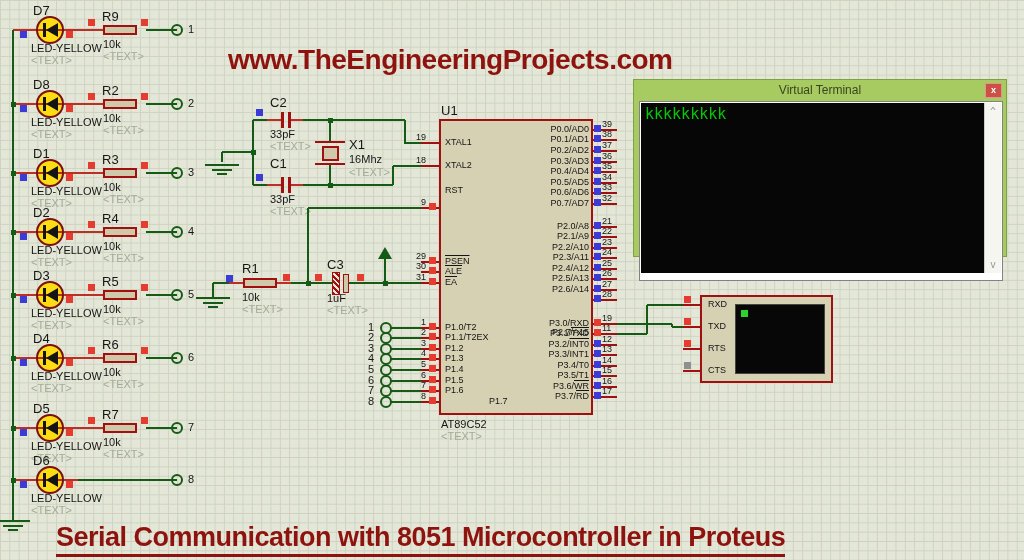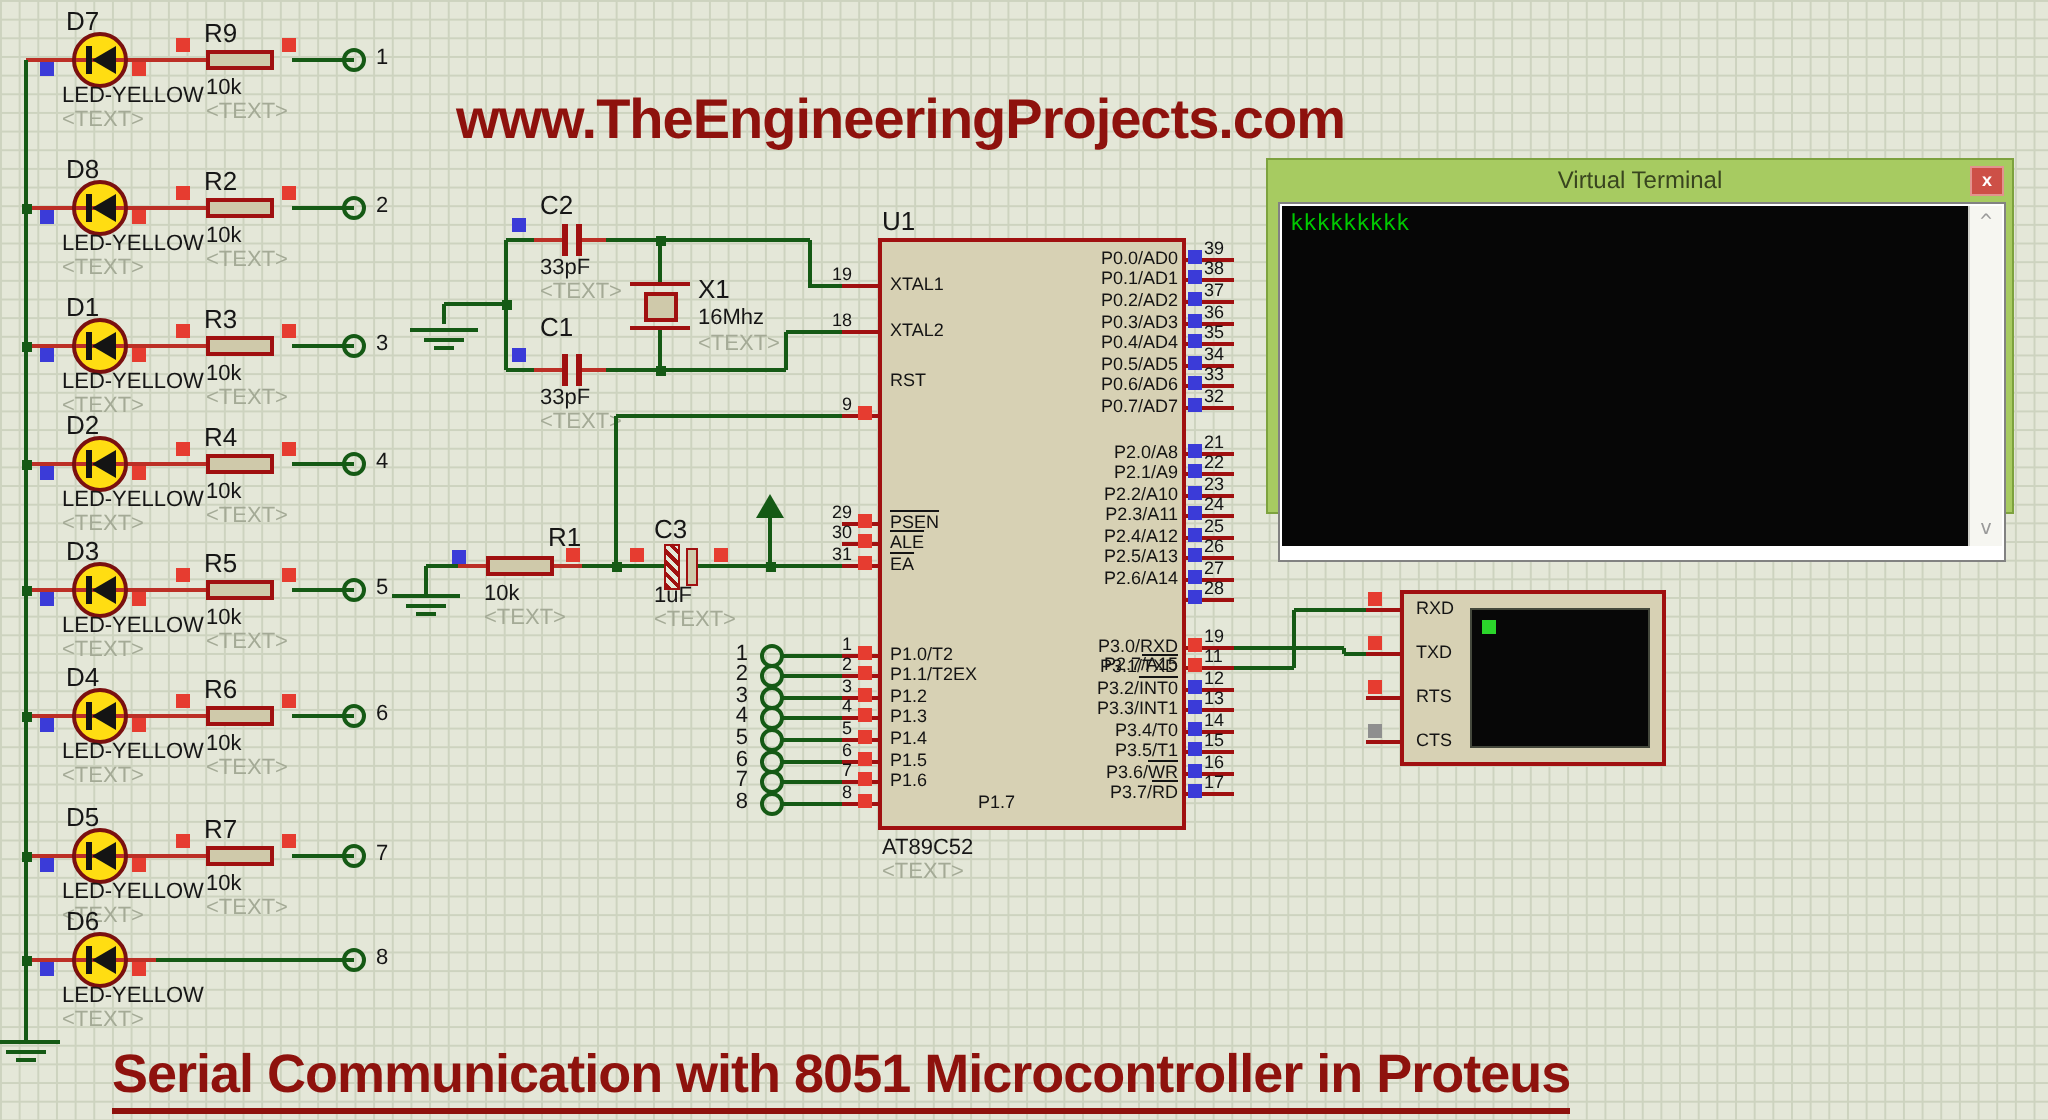--- a/index.html
+++ b/index.html
@@ -15,21 +15,21 @@
 .pinnum{font-size:9px;color:#141414}
 .tnum{font-size:11px;color:#161616}
 .ovl{text-decoration:overline}
 .title-top{position:absolute;left:228px;top:44px;font-size:28px;font-weight:bold;color:#8e120d;letter-spacing:-0.5px}
 .title-bottom{position:absolute;left:56px;top:522px;font-size:27px;font-weight:bold;color:#8e120d;border-bottom:3px solid #8e120d;padding-bottom:1px;letter-spacing:-0.5px}
 .vt-window{position:absolute;left:633px;top:79px;width:374px;height:178px;background:#a7cb61;border:1px solid #7da23e;z-index:20}
 .vt-titlebar{position:relative;height:21px;text-align:center;font-size:12px;color:#39451f;line-height:21px}
 .vt-close{position:absolute;right:4px;top:3px;width:17px;height:15px;background:#cd5047;border:1px solid #e2948e;color:#fff;font-size:9px;font-weight:bold;text-align:center;line-height:13px;cursor:pointer}
 .vt-body{position:absolute;left:5px;top:21px;width:364px;height:180px;background:#fff;border:1px solid #828282}
 .vt-screen{position:absolute;left:1px;top:1px;width:343px;height:170px;background:#060606}
-.vt-text{position:absolute;left:4px;top:2px;font-family:"DejaVu Sans Mono",monospace;font-size:11px;color:#00c800}
+.vt-text{position:absolute;left:4px;top:2px;font-family:"DejaVu Sans Mono",monospace;font-size:15px;color:#00c800}
 .vt-scrollbar{position:absolute;right:1px;top:1px;width:17px;height:170px;background:#f6f6f1;border-left:1px solid #cfcfc9}
 .chev{position:absolute;left:0;width:100%;text-align:center;color:#9a9a9a;font-size:10px;font-family:"DejaVu Sans Mono",monospace}
 </style>
 </head>
 <body>
 
 <div id="board">
   <div class="title-top">www.TheEngineeringProjects.com</div>
   <div class="title-bottom">Serial Communication with 8051 Microcontroller in Proteus</div>
 
@@ -249,21 +249,21 @@
     <div class="abs" style="left: 307px; top: 208px; width: 2px; height: 75px; background: rgb(21, 90, 21);"></div>
     <div class="abs" style="left: 306px; top: 281px; width: 5px; height: 5px; background: rgb(21, 90, 21);"></div>
     <div class="abs" style="left: 308px; top: 207px; width: 113px; height: 2px; background: rgb(21, 90, 21);"></div>
     <div class="abs" style="left: 196px; top: 297px; width: 34px; height: 2px; background: rgb(21, 90, 21);"></div>
     <div class="abs" style="left: 203px; top: 302px; width: 20px; height: 2px; background: rgb(21, 90, 21);"></div>
     <div class="abs" style="left: 208px; top: 306px; width: 10px; height: 2px; background: rgb(21, 90, 21);"></div>
     <div class="abs" style="left: 212px; top: 283px; width: 2px; height: 14px; background: rgb(21, 90, 21);"></div>
     <div class="abs" style="left: 213px; top: 282px; width: 16px; height: 2px; background: rgb(21, 90, 21);"></div>
     <div class="abs" style="left: 229px; top: 282px; width: 14px; height: 2px; background: rgb(188, 47, 38);"></div>
     <div class="abs" style="left: 243px; top: 278px; width: 34px; height: 10px; background: rgb(207, 201, 170); border: 2px solid rgb(160, 16, 16);"></div>
-    <div class="abs ref" style="left: 242px; top: 261px; margin-left: 32px;">R1</div>
+    <div class="abs ref" style="left: 242px; top: 261px;">R1</div>
     <div class="abs val" style="left: 242px; top: 291px;">10k</div>
     <div class="abs ph" style="left: 242px; top: 303px;">&lt;TEXT&gt;</div>
     <div class="abs" style="left: 277px; top: 282px; width: 14px; height: 2px; background: rgb(188, 47, 38);"></div>
     <div class="abs" style="left: 291px; top: 282px; width: 41px; height: 2px; background: rgb(21, 90, 21);"></div>
     <div class="abs" style="left: 332px; top: 272px; width: 8px; height: 23px; border: 1px solid rgb(160, 16, 16); background: repeating-linear-gradient(45deg, rgb(160, 16, 16) 0px, rgb(160, 16, 16) 2px, rgb(228, 231, 216) 2px, rgb(228, 231, 216) 4px);"></div>
     <div class="abs" style="left: 343px; top: 274px; width: 6px; height: 19px; background: rgb(207, 201, 170); border: 1px solid rgb(160, 16, 16);"></div>
     <div class="abs" style="left: 349px; top: 282px; width: 36px; height: 2px; background: rgb(21, 90, 21);"></div>
     <div class="abs" style="left: 383px; top: 281px; width: 5px; height: 5px; background: rgb(21, 90, 21);"></div>
     <div class="abs" style="left: 384px; top: 258px; width: 2px; height: 25px; background: rgb(21, 90, 21);"></div>
     <div class="abs" style="left: 378px; top: 247px; width: 0px; height: 0px; border-left: 7px solid transparent; border-right: 7px solid transparent; border-bottom: 12px solid rgb(21, 90, 21);"></div>

